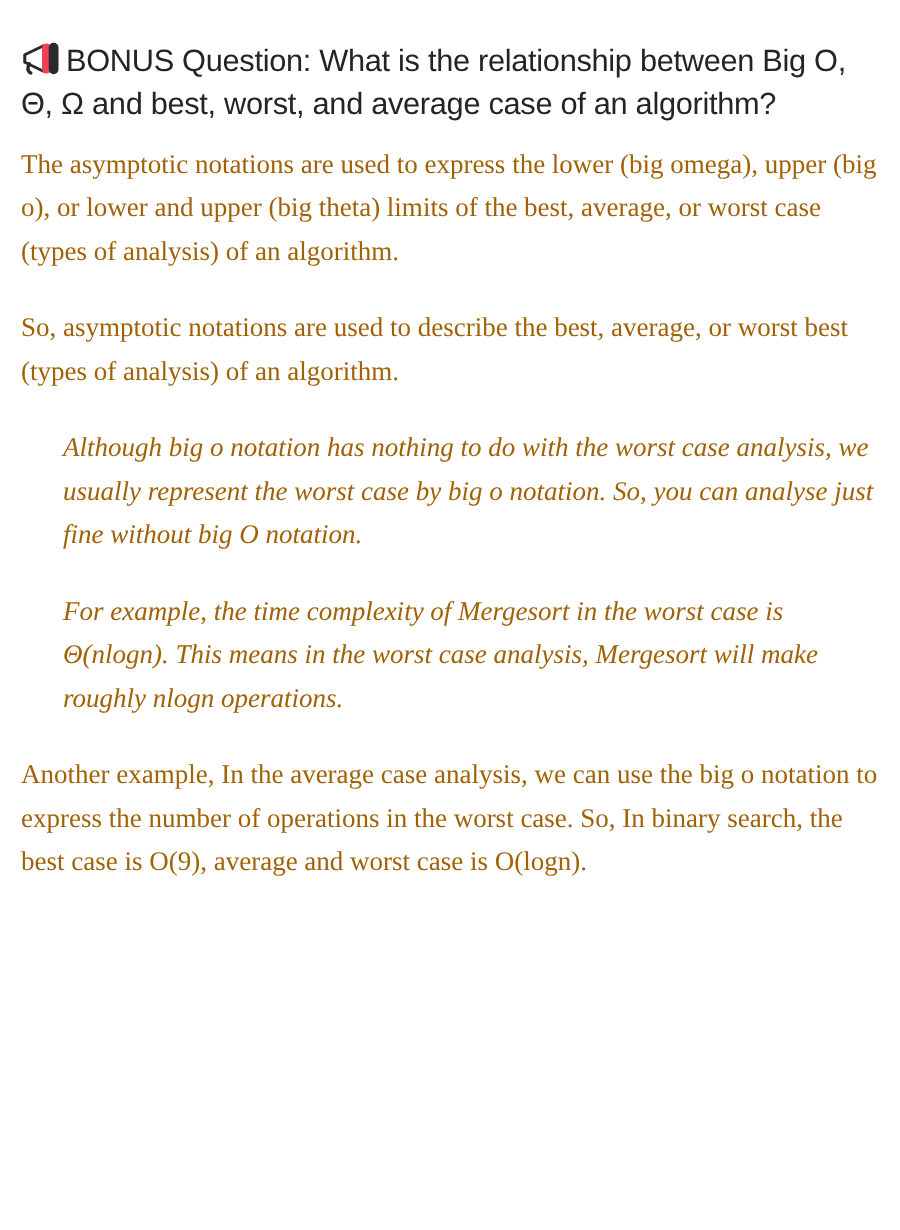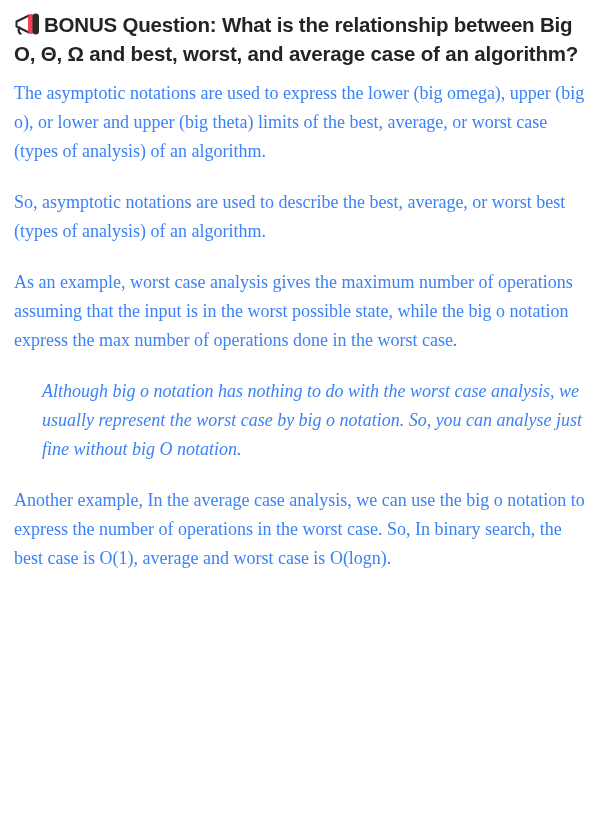--- a/index.html
+++ b/index.html
@@ -14,38 +14,38 @@
     color: #2f2f2f;
     overflow: hidden;
   }
   .article {
     padding: 10px 14px 12px 14px;
     box-sizing: border-box;
     width: 600px;
   }
   .heading {
     font-family: "Liberation Sans", sans-serif;
-    font-weight: 700;
+    font-weight: 400;
     font-size: 20.5px;
     line-height: 29px;
     letter-spacing: -0.2px;
     color: #242424;
-    margin: 0 0 11px 0;
+    margin: 16px 0 11px 0;
   }
   .heading .megaphone {
     display: inline-block;
     width: 26px;
     height: 22px;
     vertical-align: -3px;
     margin-right: 4px;
   }
   .para {
     font-size: 18px;
     line-height: 29px;
-    color: #3b82f6;
+    color: #a16207;
     margin: 22px 0 0 0;
   }
   .para.first {
     margin-top: 0;
   }
   .para.italic {
     font-style: italic;
     margin-left: 28px;
   }
 </style>
@@ -62,21 +62,21 @@
         <rect x="18.5" y="0.5" width="6.5" height="21" rx="3.2" fill="#2a2a2a"></rect>
         <path d="M5.5 14.5 q-2.2 4.5 1 6.2" stroke="#2a2a2a" stroke-width="2.2" fill="none" stroke-linecap="round"></path>
       </svg>
     </span><span>BONUS Question: What is the relationship between Big O, Θ, Ω and best, worst, and average case of an algorithm?</span>
   </h1>
 
   <p class="para first">The asymptotic notations are used to express the lower (big omega), upper (big o), or lower and upper (big theta) limits of the best, average, or worst case (types of analysis) of an algorithm.</p>
 
   <p class="para">So, asymptotic notations are used to describe the best, average, or worst best (types of analysis) of an algorithm.</p>
 
-  <p class="para">As an example, worst case analysis gives the maximum number of operations assuming that the input is in the worst possible state, while the big o notation express the max number of operations done in the worst case.</p>
 
   <p class="para italic">Although big o notation has nothing to do with the worst case analysis, we usually represent the worst case by big o notation. So, you can analyse just fine without big O notation.</p>
 
+  <p class="para italic">For example, the time complexity of Mergesort in the worst case is Θ(nlogn). This means in the worst case analysis, Mergesort will make roughly nlogn operations.</p>
 
-  <p class="para">Another example, In the average case analysis, we can use the big o notation to express the number of operations in the worst case. So, In binary search, the best case is O(1), average and worst case is O(logn).</p>
+  <p class="para">Another example, In the average case analysis, we can use the big o notation to express the number of operations in the worst case. So, In binary search, the best case is O(9), average and worst case is O(logn).</p>
 
 
 </div>
 
 </body></html>

